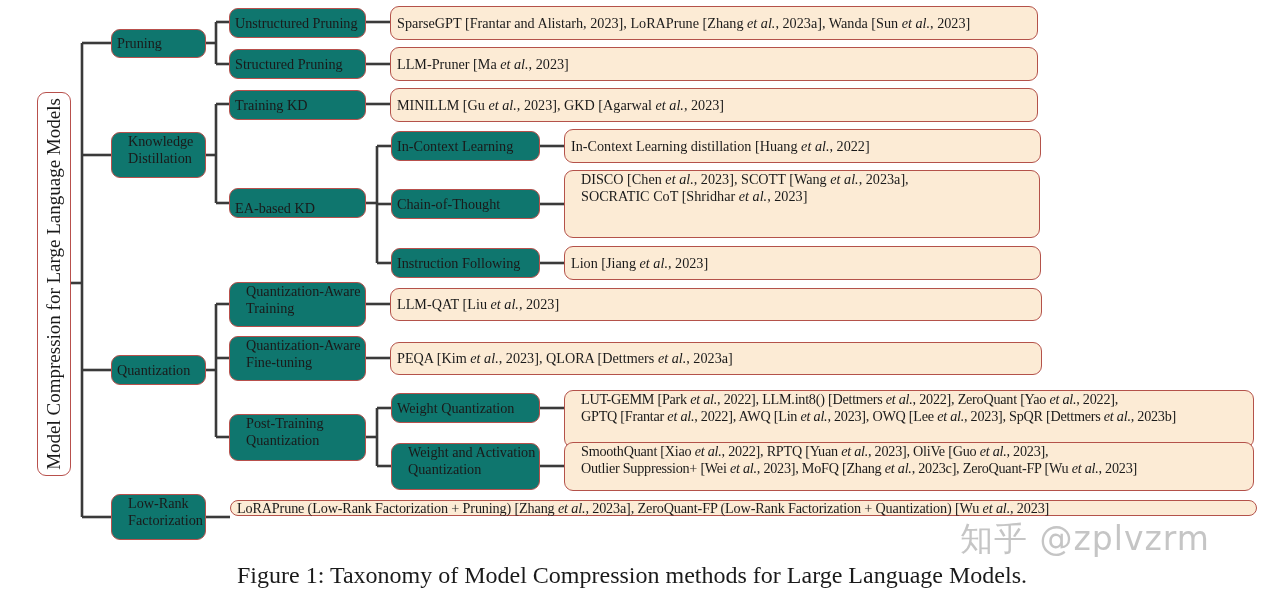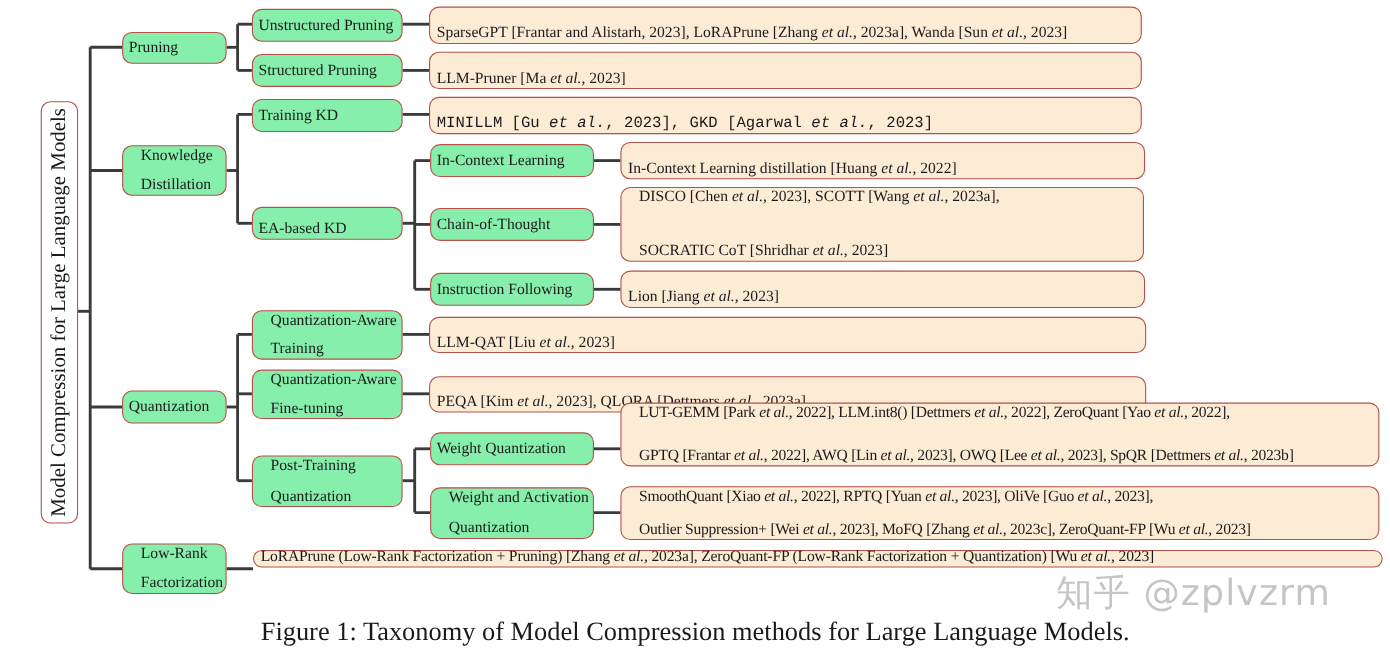--- a/index.html
+++ b/index.html
@@ -1,22 +1,22 @@
 <!DOCTYPE html>
 <html><head>
 <meta charset="utf-8">
 <style>
   html, body { margin:0; padding:0; background:#ffffff; }
   body { width:1264px; height:594px; position:relative; overflow:hidden;
          font-family:"Liberation Serif", "DejaVu Serif", serif; color:#1a1a1a; }
   .node { position:absolute; box-sizing:border-box; border:1.3px solid #b8504c;
-          border-radius:9px; background:#86efac; font-size:14.2px; line-height:17px;
+          border-radius:9px; background:#0f766e; font-size:14.2px; line-height:17px;
           display:flex; align-items:center; padding:0 5px; white-space:nowrap; }
-  .leaf { background:#fcebd5; border-color:#b4524a; padding:0 6px;align-items:flex-end; }
-  .multi { flex-direction:column; align-items:flex-start; justify-content:space-between;padding-left:16px; }
+  .leaf { background:#fcebd5; border-color:#b4524a; padding:0 6px; }
+  .multi { flex-direction:column; align-items:flex-start; justify-content:flex-start;padding-left:16px; }
   .multi span { display:block; }
   .root { position:absolute; left:37px; top:92px; width:34px; height:384px;
           box-sizing:border-box; border:1.3px solid #b8504c; border-radius:9px; background:#fff; }
   .root-label { position:absolute; left:50%; top:50%; transform:translate(-50%,-50%) rotate(-90deg);
           white-space:nowrap; font-size:19px; }
   svg.lines { position:absolute; left:0; top:0; width:1264px; height:594px; }
   .caption { position:absolute; left:0; width:1264px; top:562px; text-align:center; font-size:24px; }
   .watermark { position:absolute; left:960px; top:517px; font-family:"DejaVu Sans", sans-serif;
           font-size:33px; color:rgba(150,150,150,0.55); letter-spacing:1px; white-space:nowrap; }
   i { font-style:italic; }
@@ -103,21 +103,21 @@
 <div class="node leaf" style="left:390px;top:6px;width:648px;height:34px;">
   <span>SparseGPT [Frantar and Alistarh, 2023], LoRAPrune [Zhang <i>et al.</i>, 2023a], Wanda [Sun <i>et al.</i>, 2023]</span>
 </div>
 <div class="node leaf" style="left:390px;top:47px;width:648px;height:34px;">
   <span>LLM-Pruner [Ma <i>et al.</i>, 2023]</span>
 </div>
 
 <div class="node" style="left:229px;top:90px;width:137px;height:30px;">
   <span>Training KD</span>
 </div>
-<div class="node leaf" style="left:390px;top:88px;width:648px;height:34px;font-family:Liberation Mono, monospace;">
+<div class="node leaf" style="left:390px;top:88px;width:648px;height:34px;">
   <span>MINILLM [Gu <i>et al.</i>, 2023], GKD [Agarwal <i>et al.</i>, 2023]</span>
 </div>
 <div class="node" style="left:229px;top:188px;width:137px;height:30px;align-items:flex-end;">
   <span>EA-based KD</span>
 </div>
 
 <div class="node" style="left:391px;top:131px;width:149px;height:30px;">
   <span>In-Context Learning</span>
 </div>
 <div class="node" style="left:391px;top:189px;width:149px;height:30px;">
@@ -156,21 +156,21 @@
   <span>Quantization</span>
 </div>
 
 <div class="node" style="left:391px;top:393px;width:149px;height:30px;">
   <span>Weight Quantization</span>
 </div>
 <div class="node multi" style="left:391px;top:443px;width:149px;height:47px;">
   <span>Weight and Activation</span>
   <span>Quantization</span>
 </div>
-<div class="node leaf multi" style="left:564px;top:366px;width:690px;height:58px;letter-spacing:-0.25px;">
+<div class="node leaf multi" style="left:564px;top:390px;width:690px;height:58px;letter-spacing:-0.25px;">
   <span>LUT-GEMM [Park <i>et al.</i>, 2022], LLM.int8() [Dettmers <i>et al.</i>, 2022], ZeroQuant [Yao <i>et al.</i>, 2022],</span>
   <span>GPTQ [Frantar <i>et al.</i>, 2022], AWQ [Lin <i>et al.</i>, 2023], OWQ [Lee <i>et al.</i>, 2023], SpQR [Dettmers <i>et al.</i>, 2023b]</span>
 </div>
 <div class="node leaf multi" style="left:564px;top:442px;width:690px;height:49px;letter-spacing:-0.25px;">
   <span>SmoothQuant [Xiao <i>et al.</i>, 2022], RPTQ [Yuan <i>et al.</i>, 2023], OliVe [Guo <i>et al.</i>, 2023],</span>
   <span>Outlier Suppression+ [Wei <i>et al.</i>, 2023], MoFQ [Zhang <i>et al.</i>, 2023c], ZeroQuant-FP [Wu <i>et al.</i>, 2023]</span>
 </div>
 
 <div class="node leaf" style="left:230px;top:500px;width:1027px;height:16px;letter-spacing:-0.15px;">
   <span>LoRAPrune (Low-Rank Factorization + Pruning) [Zhang <i>et al.</i>, 2023a], ZeroQuant-FP (Low-Rank Factorization + Quantization) [Wu <i>et al.</i>, 2023]</span>

